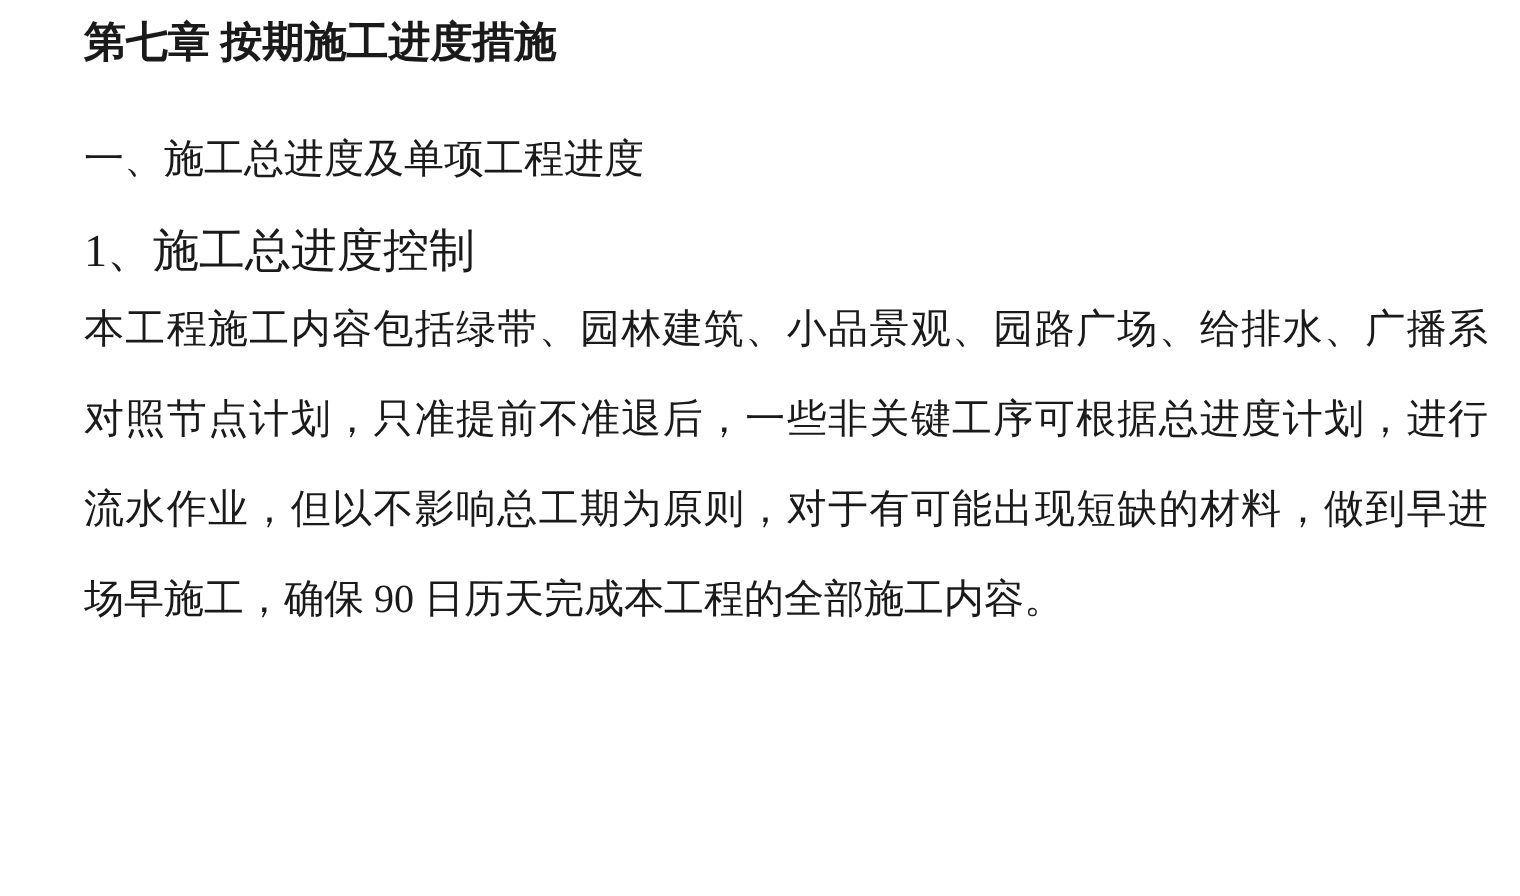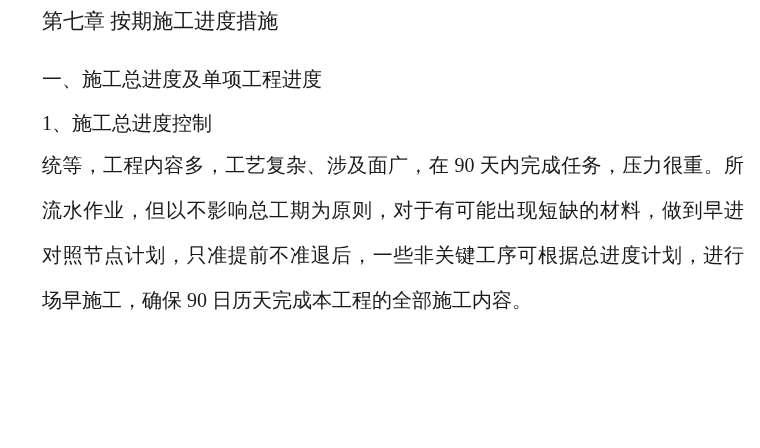--- a/index.html
+++ b/index.html
@@ -14,35 +14,35 @@
     background: #ffffff;
     color: #1a1a1a;
     font-family: "Liberation Serif", "DejaVu Serif", serif;
     overflow: hidden;
   }
   .chapter-title {
     position: absolute;
     left: 42px;
     top: 7px;
     font-size: 21px;
-    font-weight: normal;
+    font-weight: bold;
     white-space: pre;
   }
   .section-heading {
     position: absolute;
     left: 42px;
     top: 66px;
     font-size: 20px;
     white-space: pre;
   }
   .subsection-heading {
     position: absolute;
     left: 42px;
     top: 110px;
-    font-size: 20px;
+    font-size: 23px;
     white-space: pre;
   }
   .paragraph {
     position: absolute;
     left: 42px;
     top: 143px;
     width: 702px;
     font-size: 20px;
     line-height: 45px;
   }
@@ -62,18 +62,18 @@
 <body>
 
 <div class="doc-page">
   <div class="chapter-title">第七章 按期施工进度措施</div>
 
   <div class="section-heading">一、施工总进度及单项工程进度</div>
 
   <div class="subsection-heading">1、施工总进度控制</div>
 
   <div class="paragraph">
-    <div class="para-line">统等，工程内容多，工艺复杂、涉及面广，在 90 天内完成任务，压力很重。所</div>
+    <div class="para-line">本工程施工内容包括绿带、园林建筑、小品景观、园路广场、给排水、广播系</div>
+    <div class="para-line">对照节点计划，只准提前不准退后，一些非关键工序可根据总进度计划，进行</div>
     <div class="para-line">流水作业，但以不影响总工期为原则，对于有可能出现短缺的材料，做到早进</div>
-    <div class="para-line">对照节点计划，只准提前不准退后，一些非关键工序可根据总进度计划，进行</div>
     <div class="para-line last">场早施工，确保 90 日历天完成本工程的全部施工内容。</div>
   </div>
 </div>
 
 </body></html>

